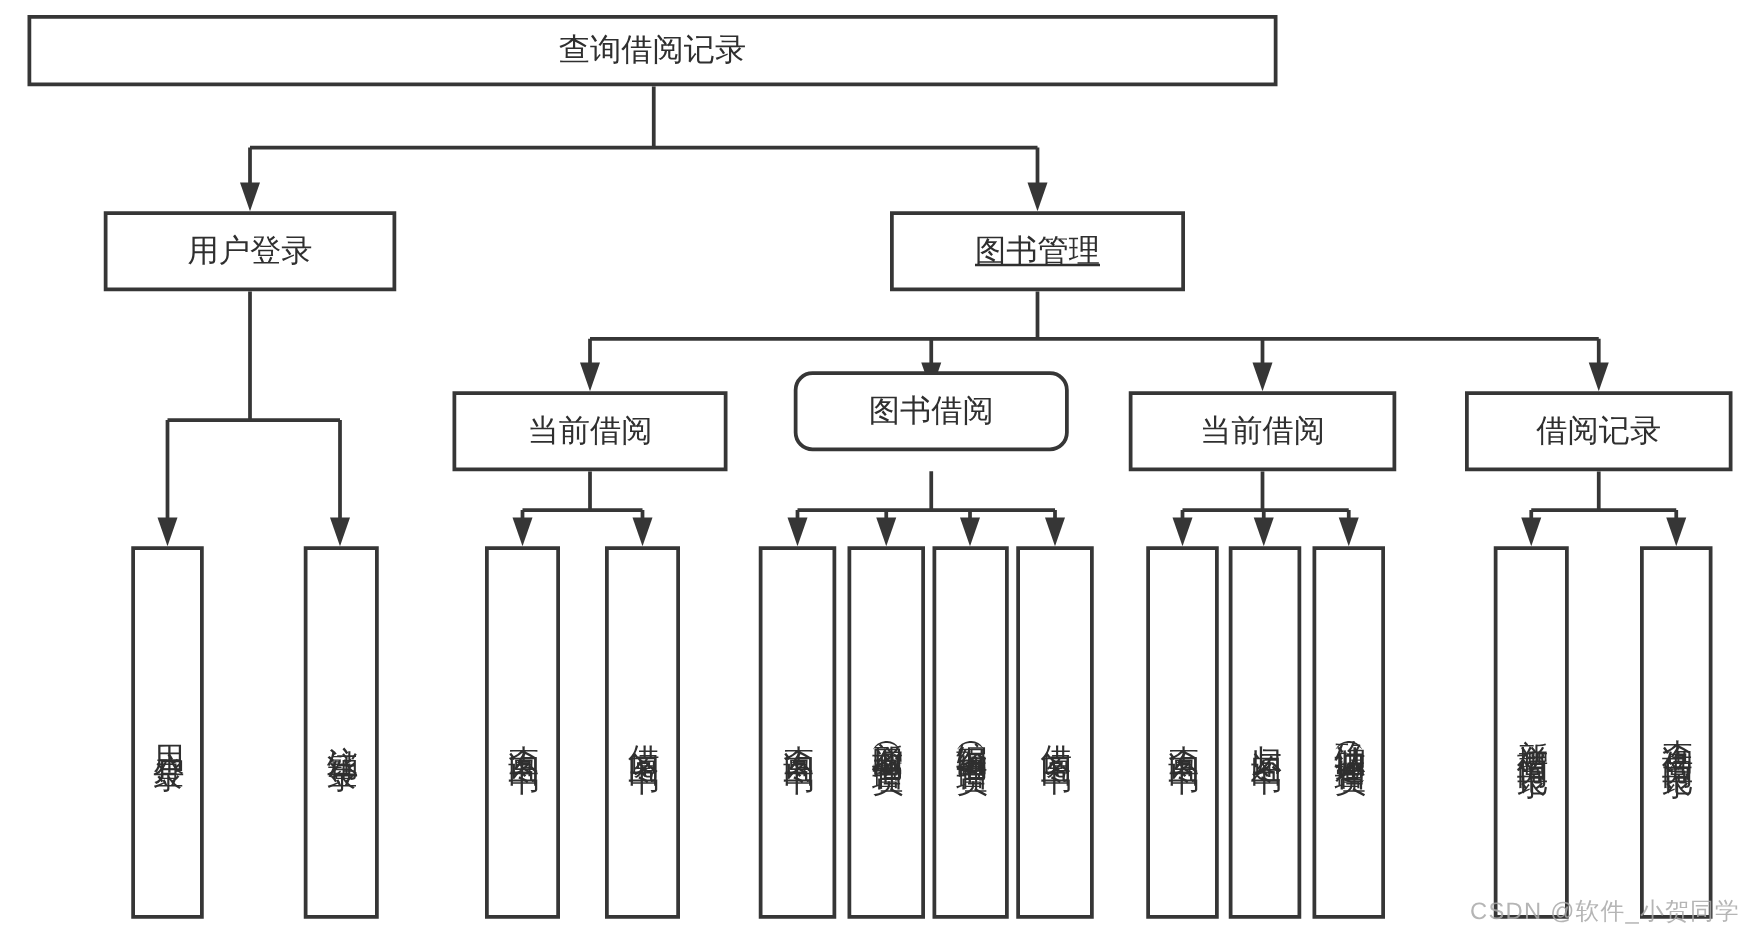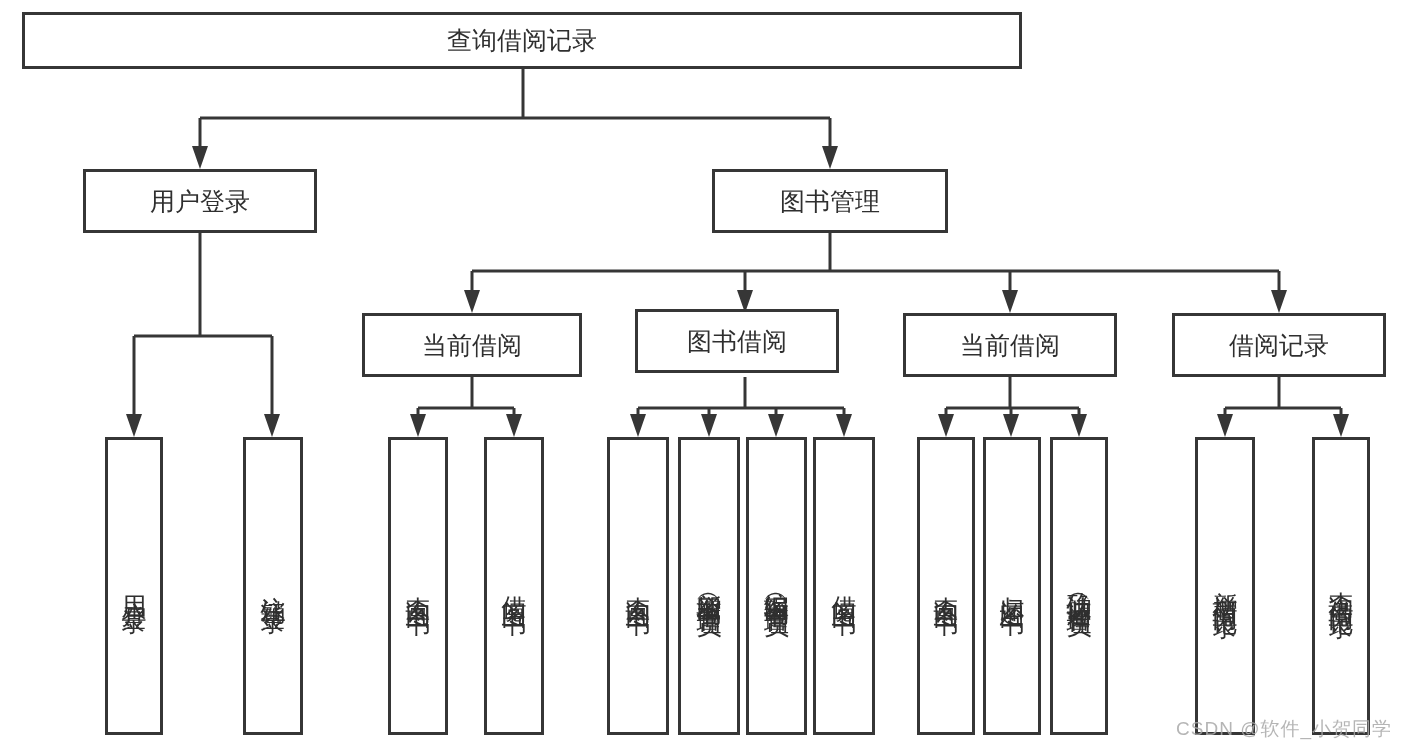--- a/index.html
+++ b/index.html
@@ -130,24 +130,24 @@
     <path d="M1225 408 H1341"></path>
     <path d="M1225 408 V417"></path>
     <path d="M1341 408 V417"></path>
     <polygon points="1217,414 1233,414 1225,437"></polygon>
     <polygon points="1333,414 1349,414 1341,437"></polygon>
   </svg>
 
   <div class="box" style="left:22px; top:12px; width:1000px; height:57px;">查询借阅记录</div>
 
   <div class="box" style="left:83px; top:169px; width:234px; height:64px;">用户登录</div>
-  <div class="box" style="left:712px; top:169px; width:236px; height:64px;">图书管理</div>
+  <div class="box" style="left:712px; top:169px; width:236px; height:64px;text-decoration:underline;">图书管理</div>
 
   <div class="box" style="left:362px; top:313px; width:220px; height:64px;">当前借阅</div>
-  <div class="box" style="left:635px; top:309px; width:204px; height:64px;">图书借阅</div>
+  <div class="box" style="left:635px; top:297px; width:220px; height:64px;border-radius:15px;">图书借阅</div>
   <div class="box" style="left:903px; top:313px; width:214px; height:64px;">当前借阅</div>
   <div class="box" style="left:1172px; top:313px; width:214px; height:64px;">借阅记录</div>
 
   <div class="box leaf" style="left:105px; top:437px; width:58px; height:298px;">用户登录</div>
   <div class="box leaf" style="left:243px; top:437px; width:60px; height:298px;">注销登录</div>
 
   <div class="box leaf" style="left:388px; top:437px; width:60px; height:298px;">查询图书</div>
   <div class="box leaf" style="left:484px; top:437px; width:60px; height:298px;">借阅图书</div>
 
   <div class="box leaf" style="left:607px; top:437px; width:62px; height:298px;">查询图书</div>

